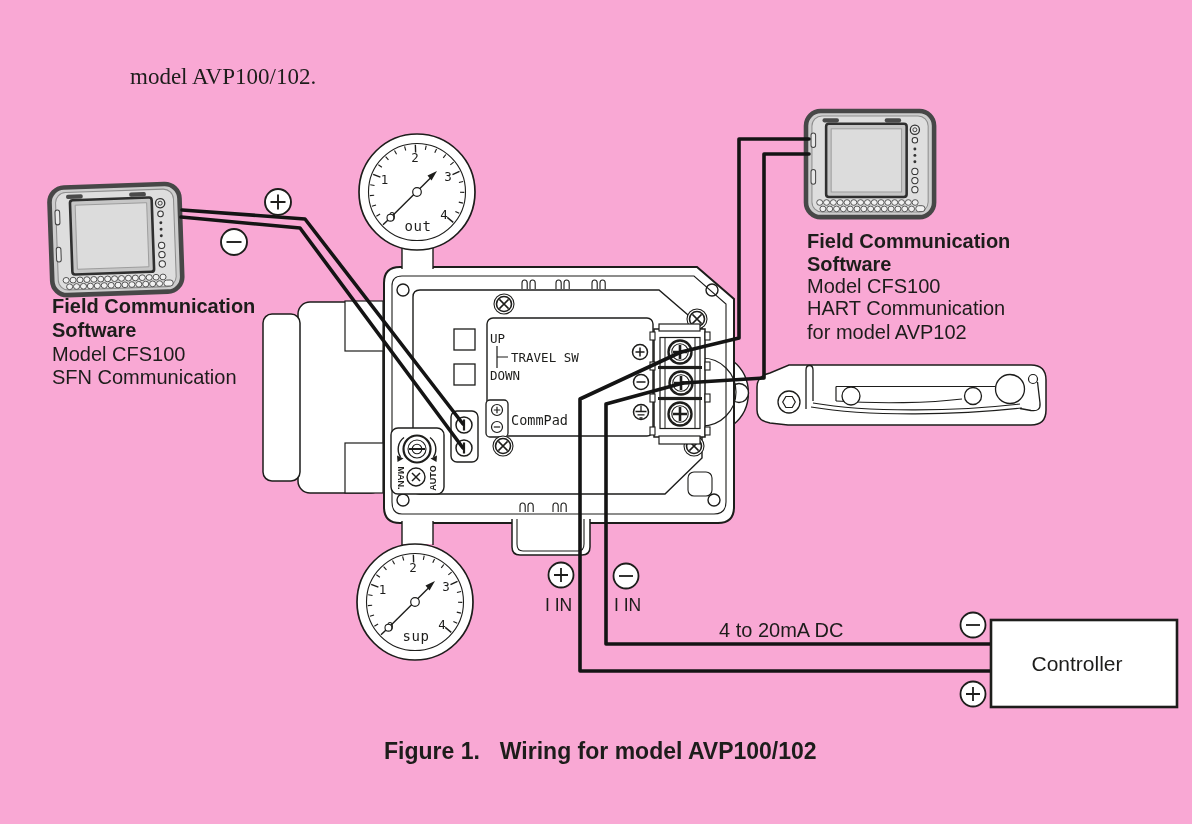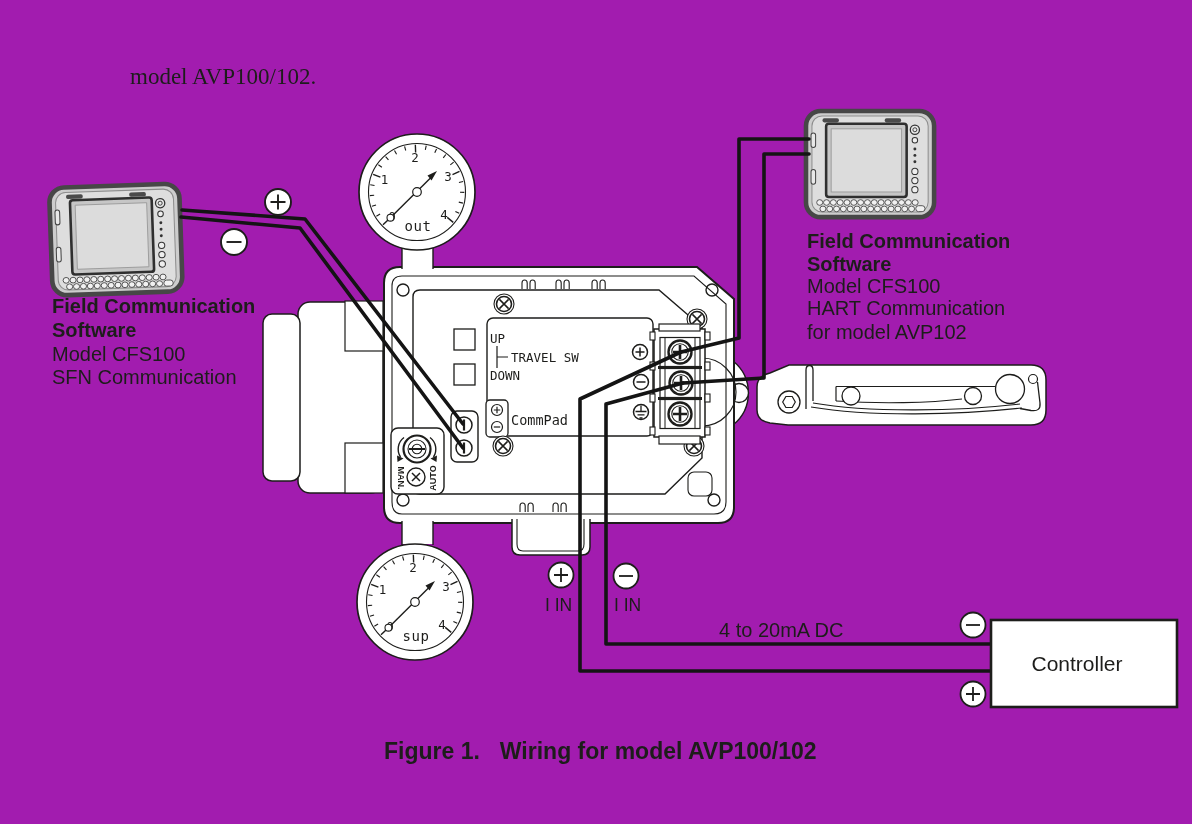--- a/index.html
+++ b/index.html
@@ -1,16 +1,16 @@
 <!DOCTYPE html>
 <html><head>
 <meta charset="utf-8">
 <style>
   html,body{margin:0;padding:0;background:#ffffff;}
-  #stage{position:relative;width:1192px;height:824px;background:#a21caf;overflow:hidden;}
+  #stage{position:relative;width:1192px;height:824px;background:#f9a8d4;overflow:hidden;}
   svg{position:absolute;left:0;top:0;}
   svg text{fill:#1d1d1b;}
   .t-sans{font-family:"Liberation Sans",sans-serif;}
   .t-serif{font-family:"Liberation Serif",serif;}
   .t-mono{font-family:"DejaVu Sans Mono",monospace;}
   .ln{stroke:#1d1d1b;fill:none;}
   .fw{fill:#ffffff;}
 </style>
 </head>
 <body>

